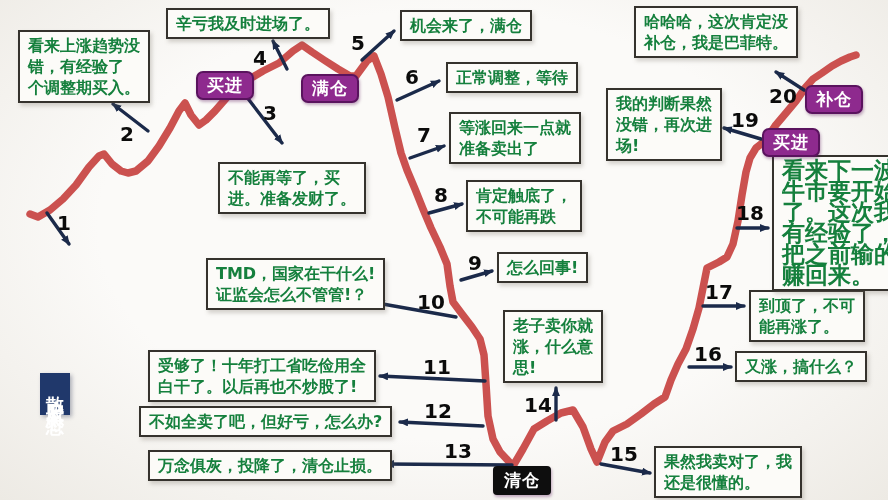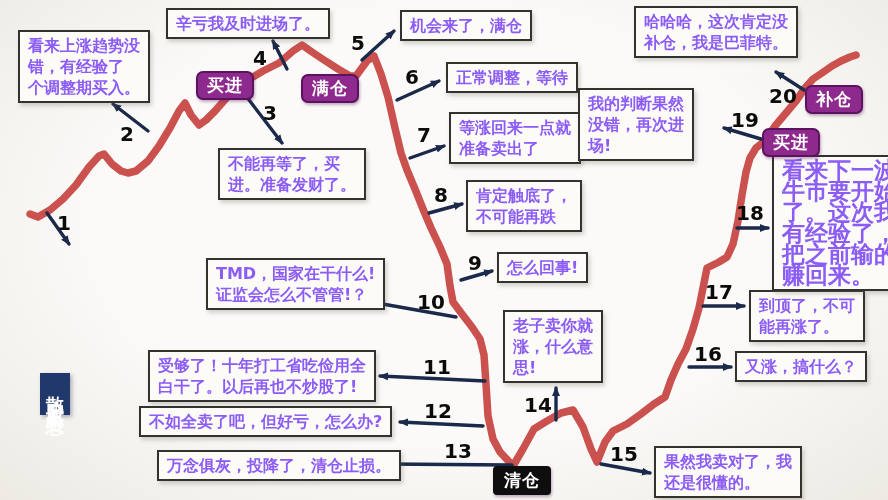--- a/index.html
+++ b/index.html
@@ -5,21 +5,21 @@
   html,body{margin:0;padding:0;}
   body{font-family:"DejaVu Sans","Liberation Sans",sans-serif;}
   .stage{
     position:relative;width:888px;height:500px;overflow:hidden;
     background:radial-gradient(ellipse at 50% 45%, #fbfaf8 55%, #edeae4 100%);
   }
   .stage svg{position:absolute;left:0;top:0;z-index:1;}
   .note{
     position:absolute;z-index:2;display:inline-block;
     background:#fcfbf8;border:2px solid #35322d;
-    padding:3px 8px;color:#8b5cf6;font-weight:700;
+    padding:3px 8px;color:#15803d;font-weight:700;
     font-size:16px;line-height:21px;white-space:nowrap;
     box-shadow:2px 3px 4px rgba(110,104,92,.28);
   }
   .note .ln{display:block;}
   .note.big{font-size:23px;line-height:21px;}
   .badge{
     position:absolute;z-index:3;display:inline-block;
     background:#8e2a8e;border:2px solid #5a135e;border-radius:7px;
     color:#fff;font-weight:700;font-size:17px;line-height:1;
     padding:4px 9px;letter-spacing:1px;
@@ -106,21 +106,21 @@
       <text class="step" x="745" y="127">19</text>
       <text class="step" x="783" y="103">20</text>
     </g>
   </svg>
 
   <div class="note" style="left:18px;top:30px">
     <span class="ln">看来上涨趋势没</span>
     <span class="ln">错，有经验了</span>
     <span class="ln">个调整期买入。</span>
   </div>
-  <div class="note" style="left:218px;top:148px">
+  <div class="note" style="left:218px;top:162px">
     <span class="ln">不能再等了，买</span>
     <span class="ln">进。准备发财了。</span>
   </div>
   <div class="note" style="left:166px;top:8px">
     <span class="ln">辛亏我及时进场了。</span>
   </div>
   <div class="note" style="left:400px;top:10px">
     <span class="ln">机会来了，满仓</span>
   </div>
   <div class="note" style="left:446px;top:62px">
@@ -141,21 +141,21 @@
     <span class="ln">TMD，国家在干什么!</span>
     <span class="ln">证监会怎么不管管!？</span>
   </div>
   <div class="note" style="left:148px;top:350px">
     <span class="ln">受够了！十年打工省吃俭用全</span>
     <span class="ln">白干了。以后再也不炒股了!</span>
   </div>
   <div class="note" style="left:139px;top:406px">
     <span class="ln">不如全卖了吧，但好亏，怎么办?</span>
   </div>
-  <div class="note" style="left:157px;top:450px">
+  <div class="note" style="left:148px;top:450px">
     <span class="ln">万念俱灰，投降了，清仓止损。</span>
   </div>
   <div class="note" style="left:503px;top:310px">
     <span class="ln">老子卖你就</span>
     <span class="ln">涨，什么意</span>
     <span class="ln">思!</span>
   </div>
   <div class="note" style="left:654px;top:446px">
     <span class="ln">果然我卖对了，我</span>
     <span class="ln">还是很懂的。</span>
@@ -168,21 +168,21 @@
     <span class="ln">能再涨了。</span>
   </div>
   <div class="note big" style="left:772px;top:155px">
     <span class="ln">看来下一波</span>
     <span class="ln">牛市要开始</span>
     <span class="ln">了。这次我</span>
     <span class="ln">有经验了，</span>
     <span class="ln">把之前输的</span>
     <span class="ln">赚回来。</span>
   </div>
-  <div class="note" style="left:578px;top:88px">
+  <div class="note" style="left:606px;top:88px">
     <span class="ln">我的判断果然</span>
     <span class="ln">没错，再次进</span>
     <span class="ln">场!</span>
   </div>
   <div class="note" style="left:634px;top:6px">
     <span class="ln">哈哈哈，这次肯定没</span>
     <span class="ln">补仓，我是巴菲特。</span>
   </div>
 
   <div class="badge" style="left:196px;top:71px">买进</div>

